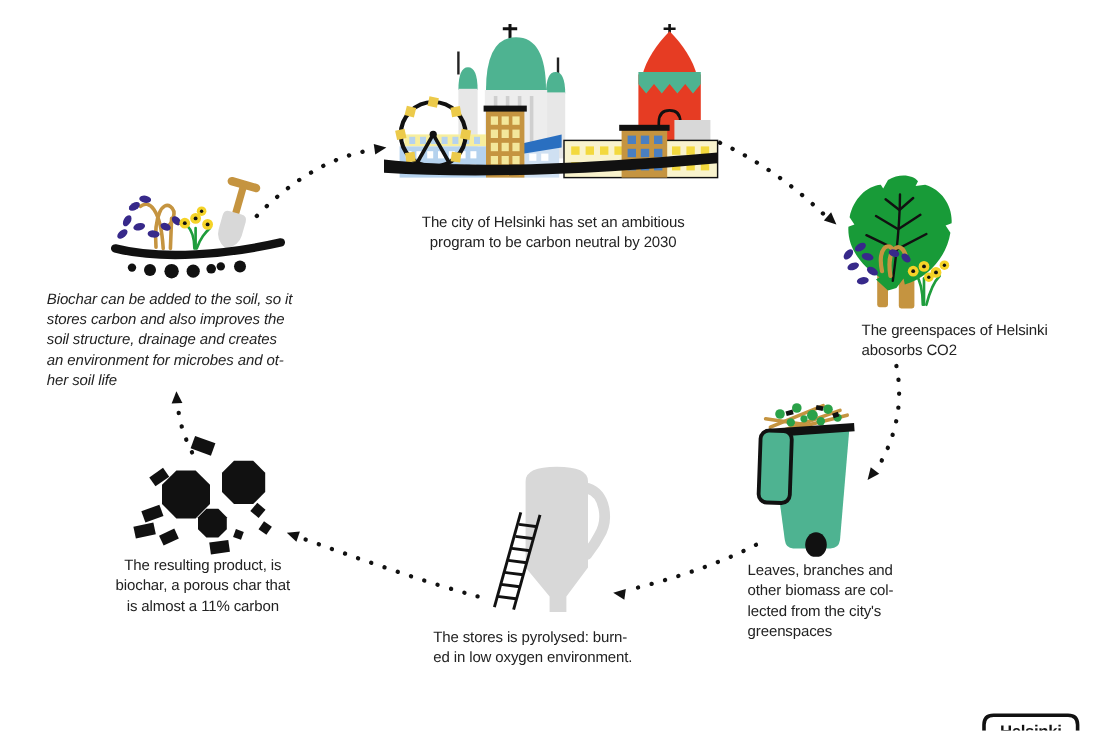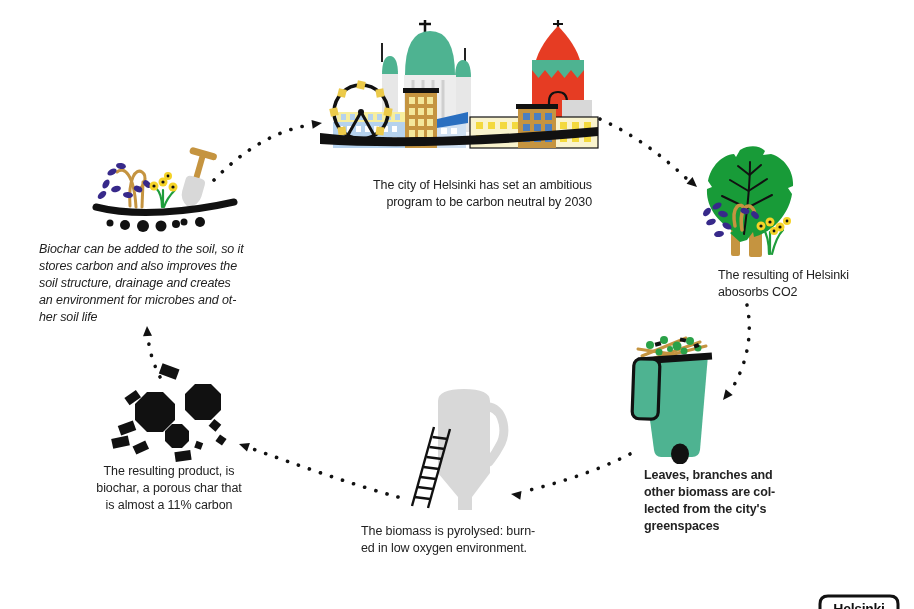--- a/index.html
+++ b/index.html
@@ -183,21 +183,21 @@
           <rect x="64" y="96" width="8" height="8" transform="rotate(10 68 100)"></rect>
           <rect x="10" y="96" width="8" height="8" transform="rotate(-12 14 100)"></rect>
           <rect x="56" y="115" width="8" height="8" transform="rotate(8 60 119)"></rect>
           <rect x="18" y="115" width="8" height="8" transform="rotate(-8 22 119)"></rect>
         </g>
       </g>
 
       <path d="M0,121 C70,129 160,125 278,115 L278,124 C180,133 80,137 0,132 Z" fill="#111"></path>
     </svg>
   </figure>
-  <div class="caption center" style="left:330px;top:177px;width:262px;text-align:right;">The city of Helsinki has set an ambitious
+  <div class="caption center" style="left:330px;top:177px;width:262px;">The city of Helsinki has set an ambitious
 program to be carbon neutral by 2030</div>
 
   <figure class="illo" style="left:697px;top:142px;">
     <svg width="102" height="116" viewBox="0 0 102 116">
       <g>
         <rect x="34" y="78" width="9" height="36" rx="2" fill="#c59440"></rect>
         <rect x="52" y="84" width="13" height="31" rx="2" fill="#c59440"></rect>
       </g>
       <path fill="#189b38" d="M43,100 L33,91 36,89 C20,79 9,64 10,47 L15,45 11,39 C14,24 25,13 37,12 L39,15 43,8 C53,2 64,4 68,9 L66,13 74,12 C88,16 97,30 96,44 L91,46 95,52 C92,72 76,90 57,95 L56,90 50,98 Z"></path>
       <g stroke="#111" stroke-width="2" stroke-linecap="round" fill="none">
@@ -236,21 +236,21 @@
         <g fill="#111">
           <circle cx="64" cy="84" r="1.6"></circle>
             <circle cx="73" cy="80" r="1.6"></circle>
           <circle cx="83" cy="85" r="1.6"></circle>
             <circle cx="90" cy="79" r="1.4"></circle>
             <circle cx="77" cy="89" r="1.4"></circle>
         </g>
       </g>
     </svg>
   </figure>
-  <div class="caption" style="left:718px;top:267px;width:180px;">The resulting of Helsinki
+  <div class="caption" style="left:718px;top:267px;width:180px;">The greenspaces of Helsinki
 abosorbs CO2</div>
 
   <figure class="illo" style="left:628px;top:332px;">
     <svg width="90" height="132" viewBox="0 0 90 132">
       <g stroke="#c59440" stroke-width="3" stroke-linecap="round">
         <path d="M14,24 L58,6"></path>
           <path d="M24,27 L72,10"></path>
           <path d="M10,17 L44,22"></path>
           <path d="M38,24 L78,14"></path>
       </g>
@@ -268,21 +268,21 @@
         <rect x="27" y="10" width="6" height="4" transform="rotate(-15 30 12)"></rect>
         <rect x="52" y="6" width="6" height="4" transform="rotate(12 55 8)"></rect>
         <rect x="66" y="12" width="5" height="4" transform="rotate(-20 68 14)"></rect>
       </g>
       <path fill="#4eb391" d="M14,28 L80,23 L72,118 Q71,125 64,125 L33,125 Q27,125 26,118 Z"></path>
       <rect x="10" y="23" width="74" height="7" fill="#111" transform="rotate(-4 47 26)"></rect>
       <rect x="5" y="27" width="26" height="60" rx="7" fill="#4eb391" stroke="#111" stroke-width="3.2" transform="rotate(2 18 57)"></rect>
       <ellipse cx="52" cy="122" rx="9" ry="10.5" fill="#111"></ellipse>
     </svg>
   </figure>
-  <div class="caption" style="left:644px;top:467px;width:170px;font-weight:bold;">Leaves, branches and
+  <div class="caption" style="left:623px;top:467px;width:170px;">Leaves, branches and
 other biomass are col-
 lected from the city's
 greenspaces</div>
 
   <figure class="illo" style="left:398px;top:385px;">
     <svg width="112" height="136" viewBox="0 0 112 136">
       <path d="M92,22 C106,26 110,48 101,62 C97,70 93,74 91,77" stroke="#d8d8d8" stroke-width="9" stroke-linecap="round" fill="none"></path>
       <path fill="#d8d8d8" d="M40,16 Q40,4 66,4 Q92,4 92,16 L92,88 L74,112 L74,125 L60,125 L60,112 L40,88 Z"></path>
       <g stroke="#111" stroke-width="2.4" fill="none">
         <path d="M36,42 L14,121"></path>
@@ -290,21 +290,21 @@
         <path d="M34.5,52 L50,54"></path>
           <path d="M31.5,62 L47,64"></path>
           <path d="M28.5,72 L44,74"></path>
         <path d="M25.5,82 L41,84"></path>
           <path d="M22.5,92 L38,94"></path>
           <path d="M19.5,102 L35,104"></path>
         <path d="M16.5,112 L32,114"></path>
       </g>
     </svg>
   </figure>
-  <div class="caption" style="left:361px;top:523px;width:200px;">The biomass is pyrolysed: burn-
+  <div class="caption" style="left:361px;top:523px;width:200px;">The stores is pyrolysed: burn-
 ed in low oxygen environment.</div>
 
   <figure class="illo" style="left:103px;top:362px;">
     <svg width="140" height="105" viewBox="0 0 140 105">
       <g fill="#111">
         <polygon points="72,58 60,70 44,70 32,58 32,42 44,30 60,30 72,42"></polygon>
         <polygon points="118,48 108,58 92,58 82,48 82,32 92,22 108,22 118,32"></polygon>
         <polygon points="86,79 79,86 69,86 62,79 62,69 69,62 79,62 86,69"></polygon>
         <rect x="57" y="4" width="18" height="11" transform="rotate(20 66 10)"></rect>
         <rect x="23" y="31" width="14" height="9" transform="rotate(-35 30 36)"></rect>

